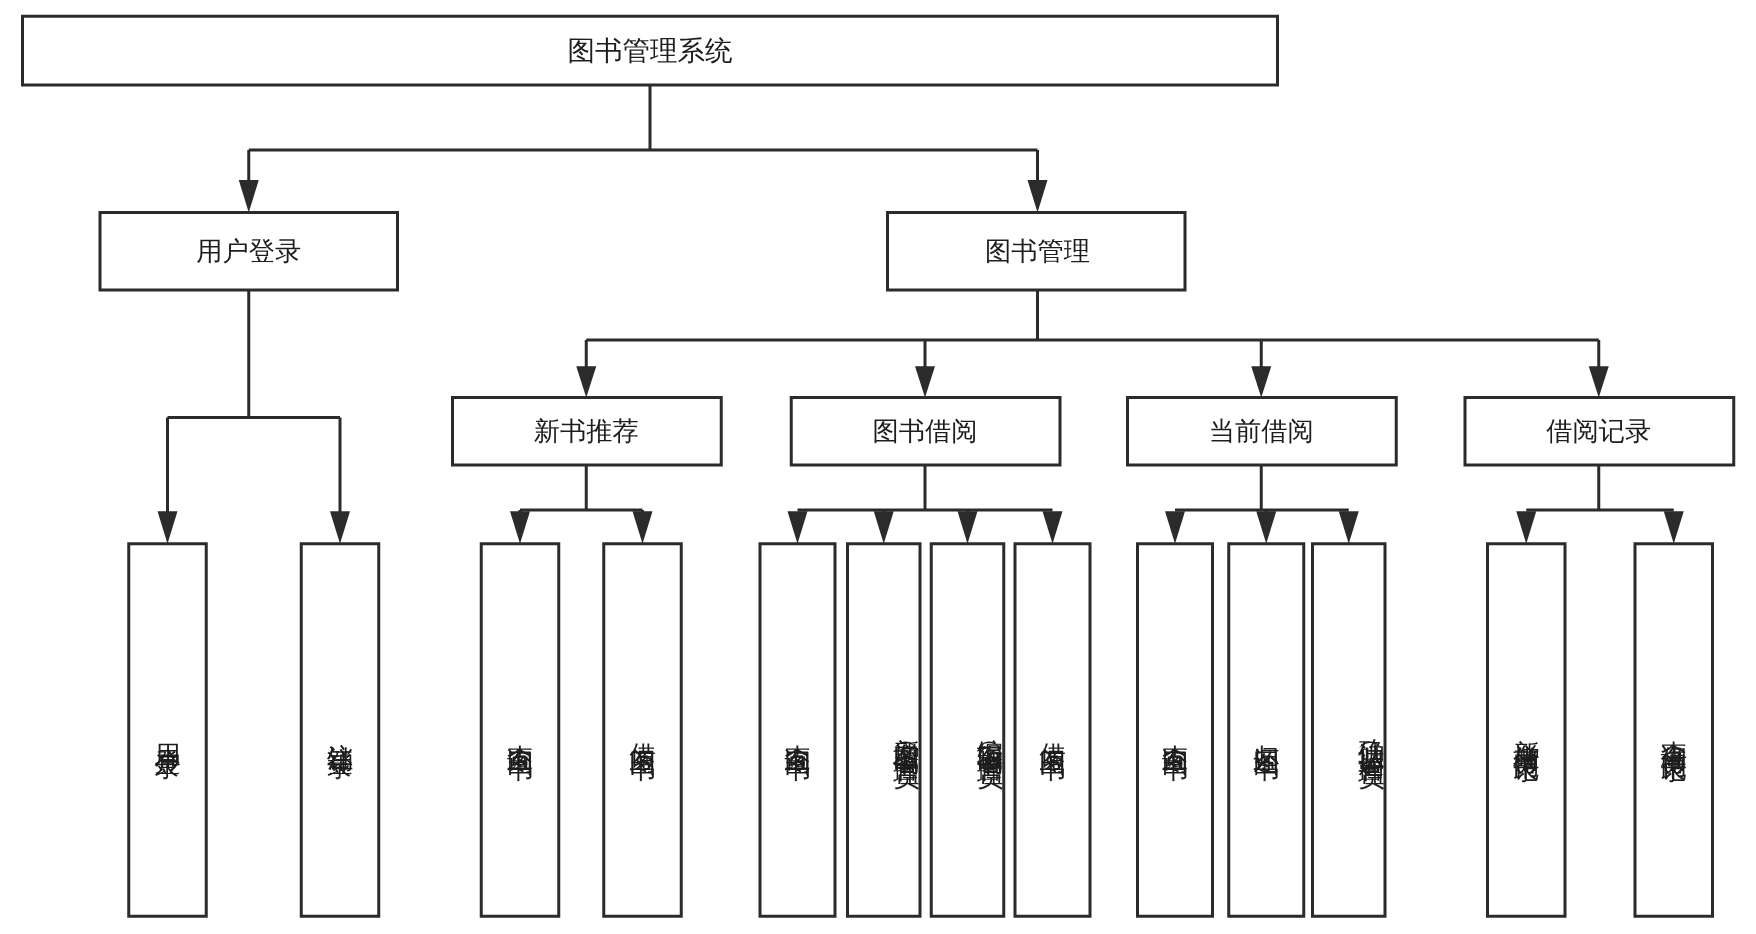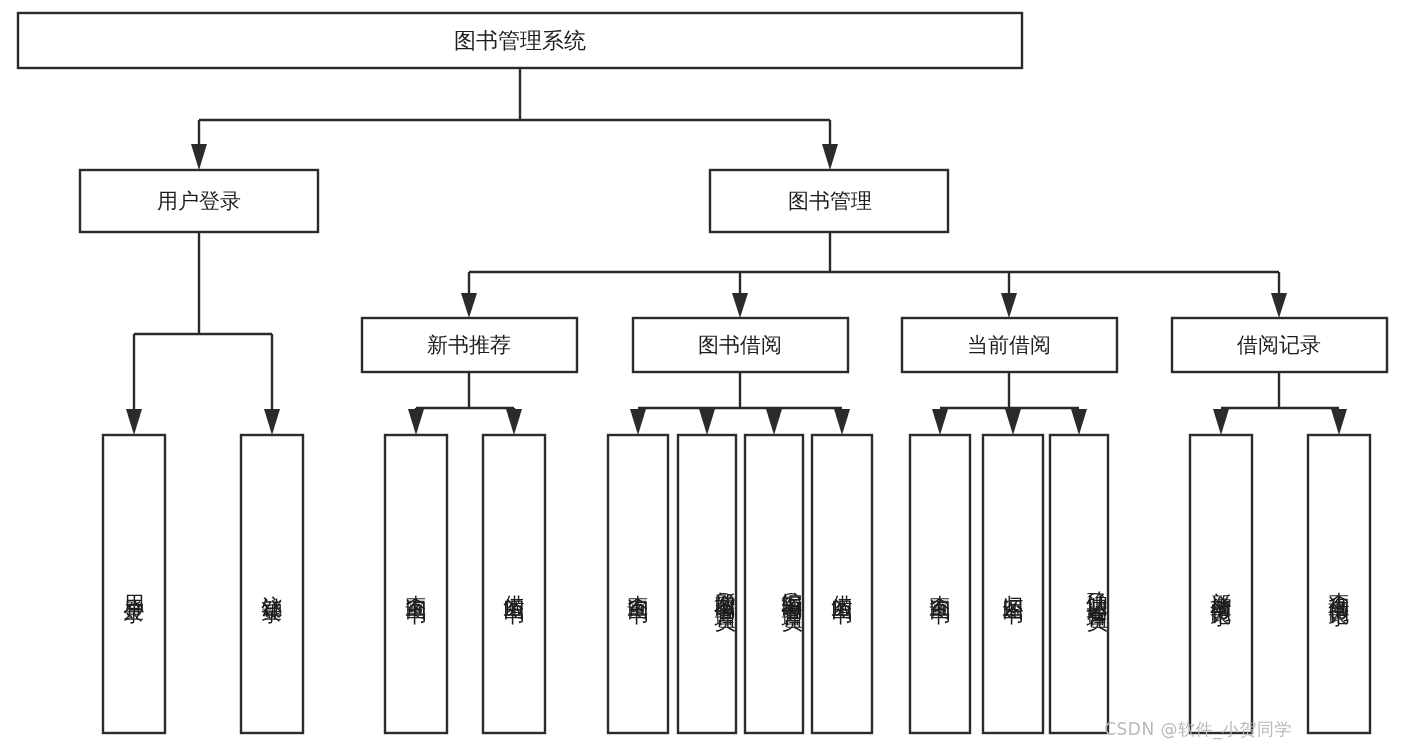--- a/index.html
+++ b/index.html
@@ -203,14 +203,13 @@
   <div class="vlabel" style="left:608px;  top:435px; width:60px; height:298px;">查询图书</div>
   <div class="vlabel" style="left:678px;  top:441px; width:58px; height:292px; align-items:flex-start;">新增图书（管理员）</div>
   <div class="vlabel" style="left:745px;  top:441px; width:58px; height:292px; align-items:flex-start;">编辑图书（管理员）</div>
   <div class="vlabel" style="left:812px;  top:435px; width:60px; height:298px;">借阅图书</div>
   <div class="vlabel" style="left:910px;  top:435px; width:60px; height:298px;">查询图书</div>
   <div class="vlabel" style="left:983px;  top:435px; width:60px; height:298px;">归还图书</div>
   <div class="vlabel" style="left:1050px; top:441px; width:58px; height:292px; align-items:flex-start;">确认归还（管理员）</div>
   <div class="vlabel" style="left:1190px; top:435px; width:62px; height:298px;">新增借阅记录</div>
   <div class="vlabel" style="left:1308px; top:435px; width:62px; height:298px;">查询借阅记录</div>
 
-  <div class="watermark">CSDN @软件_小贺同学</div>
 </div>
 
 </body></html>

